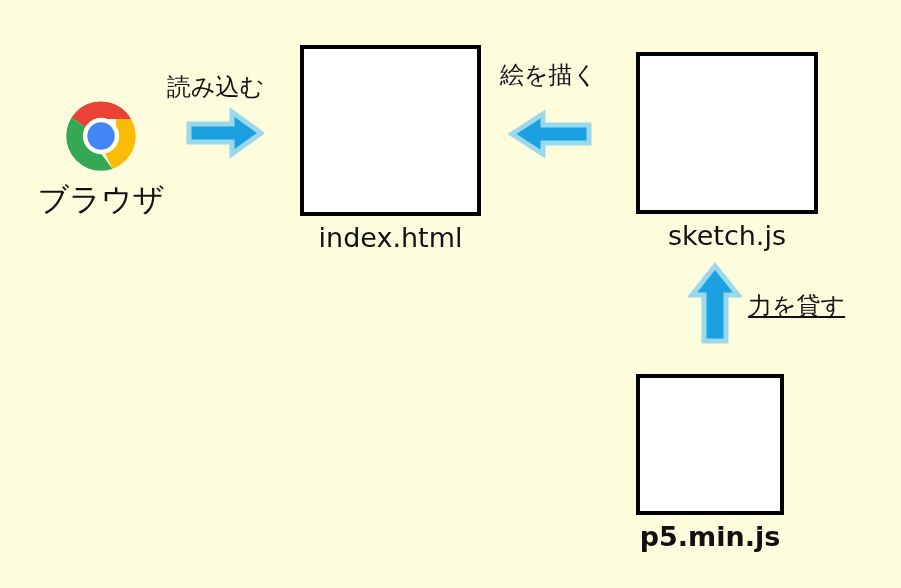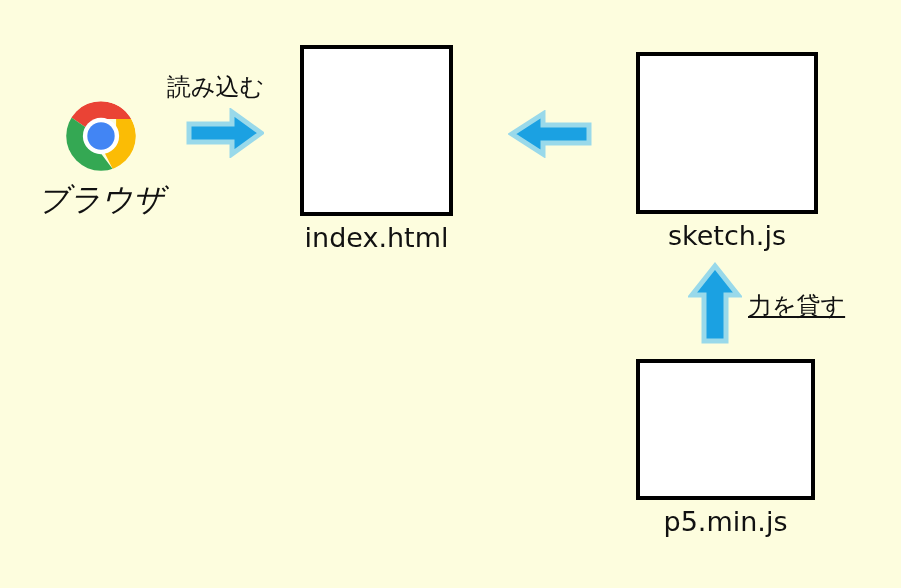--- a/index.html
+++ b/index.html
@@ -33,27 +33,27 @@
   .file-label {
     text-align: center;
     color: #111111;
     font-size: 27px;
     line-height: 1.15;
     margin-top: 6px;
     white-space: nowrap;
     font-family: "DejaVu Sans", "Liberation Sans", sans-serif;
   }
 
-  #node-index-html   { left: 300px; top: 45px;  width: 153px; }
+  #node-index-html   { left: 300px; top: 45px;  width: 181px; }
   #node-index-html .file-box { height: 171px; }
 
   #node-sketch-js    { left: 636px; top: 52px;  width: 182px; }
   #node-sketch-js .file-box { height: 162px; }
 
-  #node-p5-min-js    { left: 636px; top: 359px; width: 179px; }
+  #node-p5-min-js    { left: 636px; top: 374px; width: 148px; font-weight: bold; }
   #node-p5-min-js .file-box { height: 141px; }
 
   
   #node-browser {
     position: absolute;
     left: 30px;
     top: 96px;
     width: 142px;
   }
   .chrome-icon-wrap {
@@ -63,21 +63,20 @@
     align-items: center;
     justify-content: center;
   }
   .browser-label {
     text-align: center;
     color: #111111;
     font-size: 31px;
     line-height: 1.1;
     margin-top: 6px;
     white-space: nowrap;
-    font-style: italic;
   }
 
   
   .arrow {
     position: absolute;
   }
   #arrow-load   { left: 186px; top: 108px; width: 78px;  height: 50px; }
   #arrow-draw   { left: 508px; top: 110px; width: 84px;  height: 48px; }
   #arrow-assist { left: 688px; top: 262px; width: 54px;  height: 82px; }
 
@@ -129,20 +128,21 @@
     <svg width="78" height="50" viewBox="0 0 78 50" aria-hidden="true">
       <path d="M3 16 L46 16 L46 4 L75 25 L46 46 L46 34 L3 34 Z" fill="#1ba1e2" stroke="#99d9ea" stroke-width="5" stroke-linejoin="miter"></path>
     </svg>
   </div>
 
   <div class="file-node" id="node-index-html">
     <div class="file-box"></div>
     <div class="file-label">index.html</div>
   </div>
 
+  <div class="edge-label" id="label-draw">絵を描く</div>
 
   <div class="arrow" id="arrow-draw">
     <svg width="84" height="48" viewBox="0 0 84 48" aria-hidden="true">
       <path d="M81 15 L35 15 L35 4 L4 24 L35 44 L35 33 L81 33 Z" fill="#1ba1e2" stroke="#99d9ea" stroke-width="5" stroke-linejoin="miter"></path>
     </svg>
   </div>
 
   <div class="file-node" id="node-sketch-js">
     <div class="file-box"></div>
     <div class="file-label">sketch.js</div>

